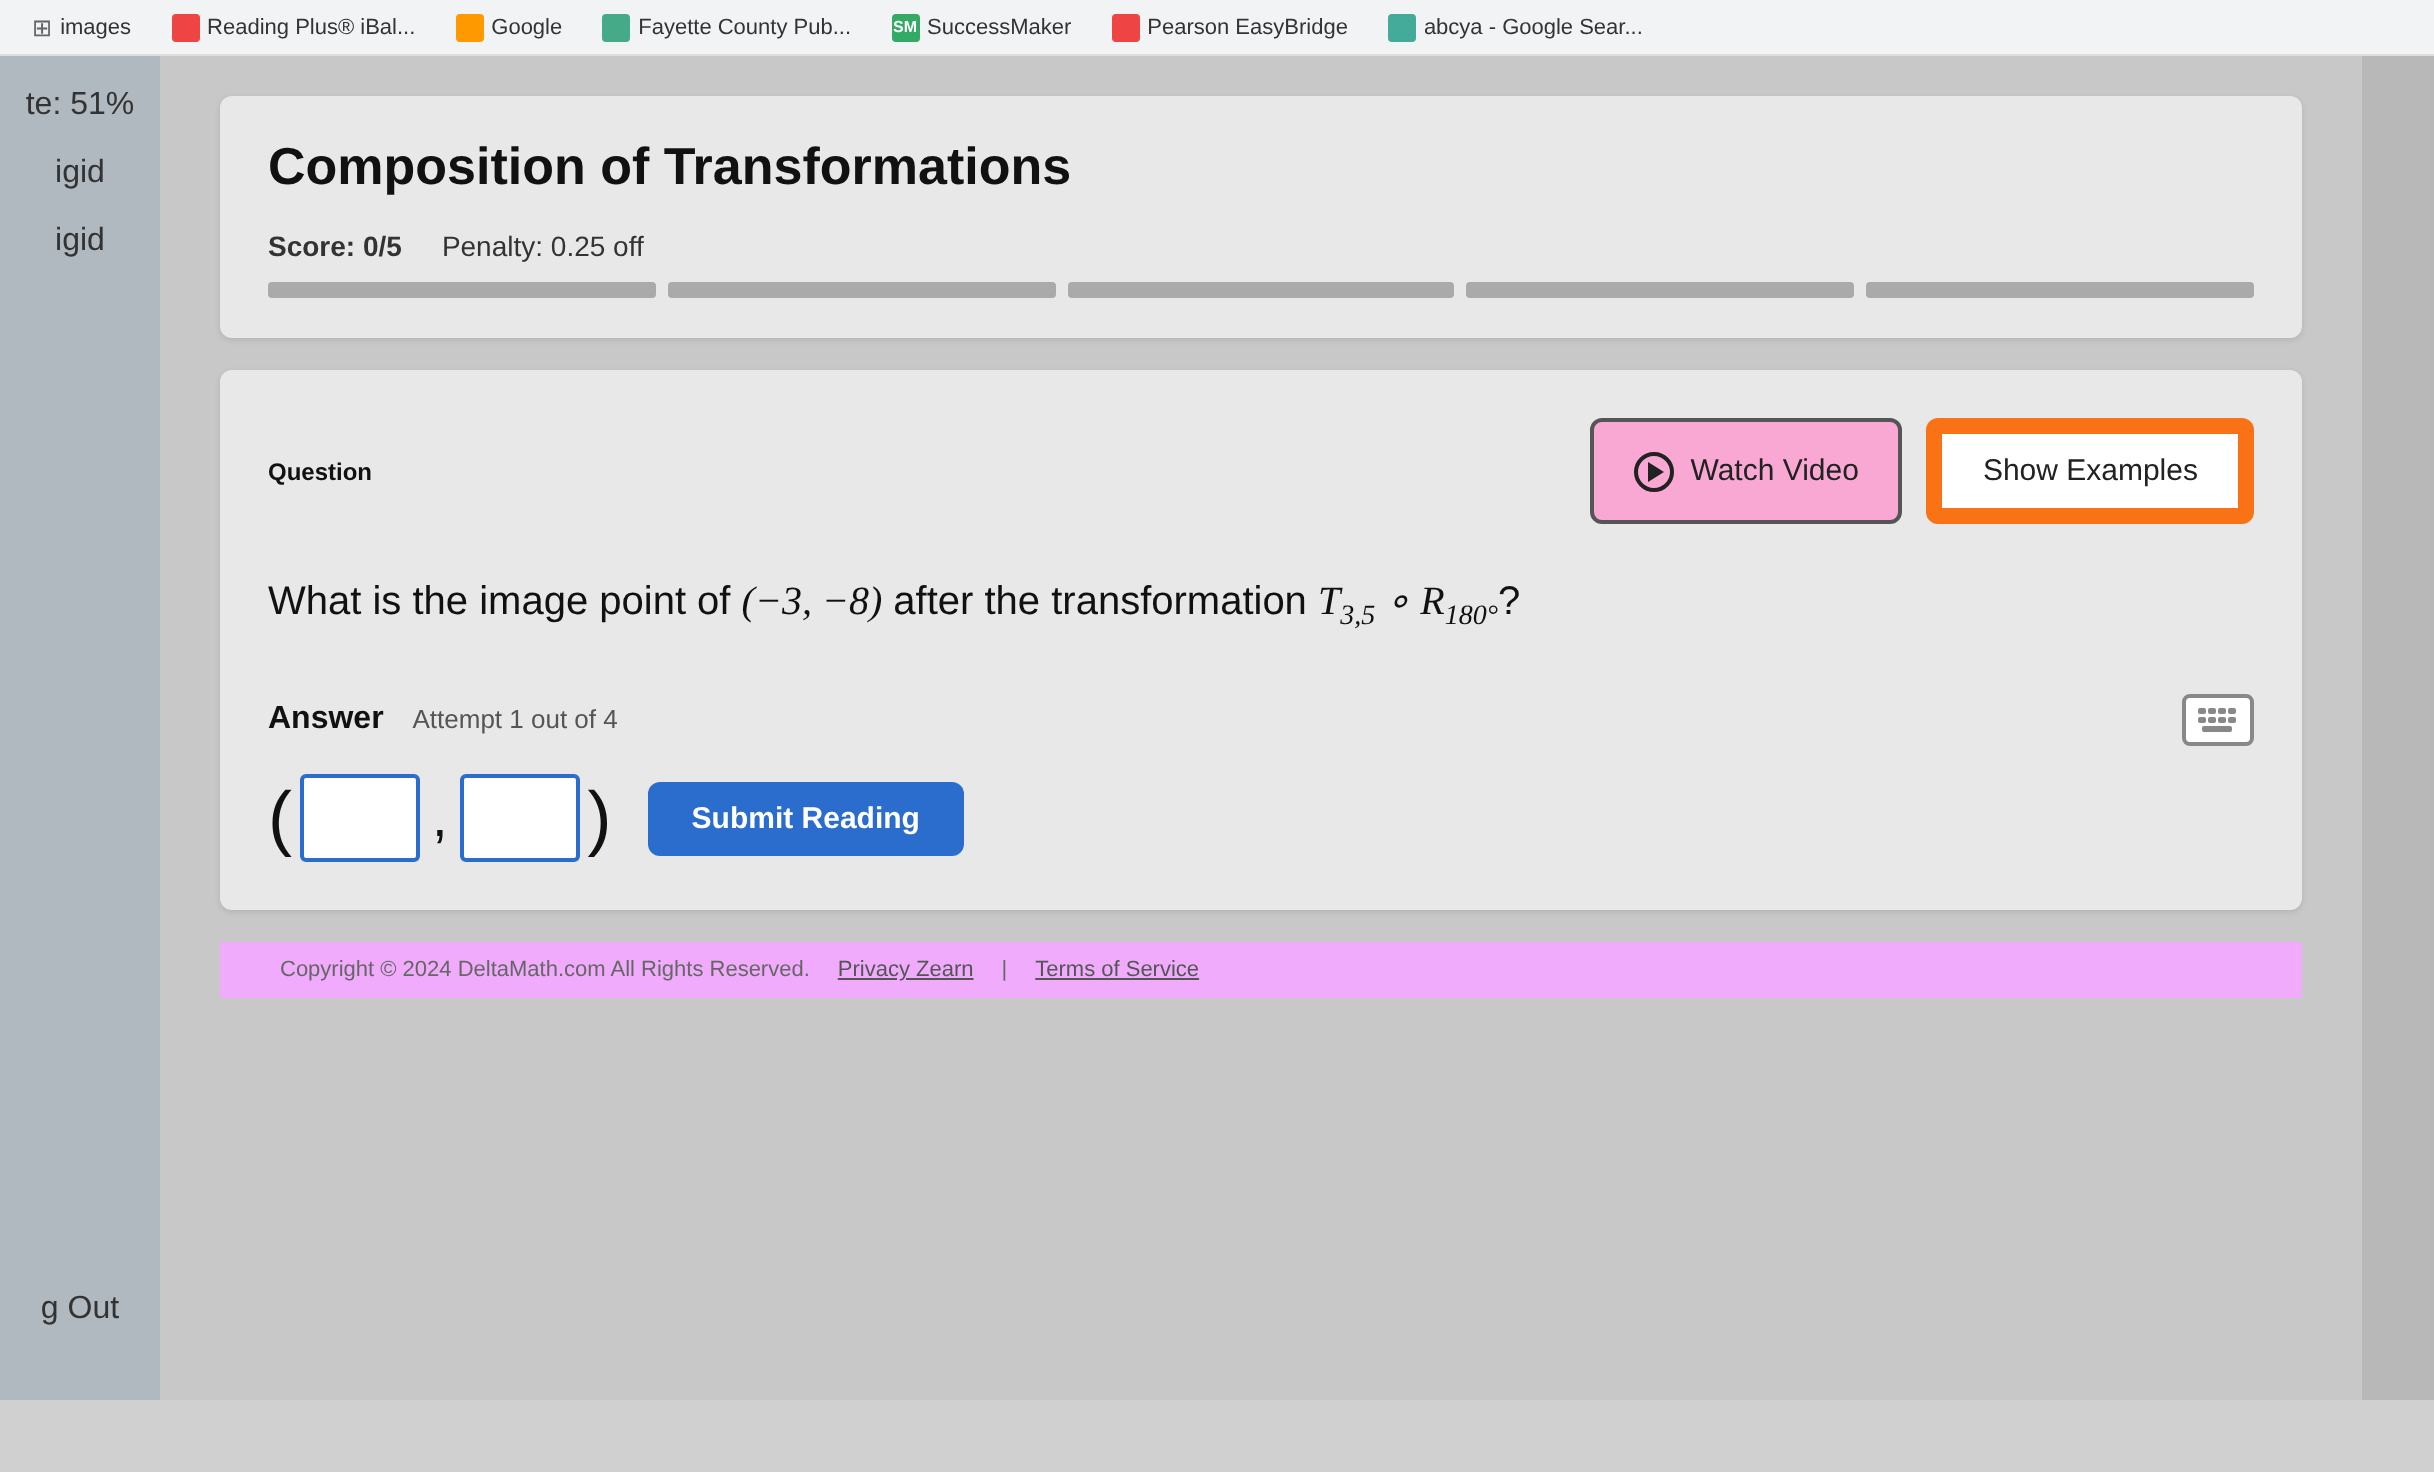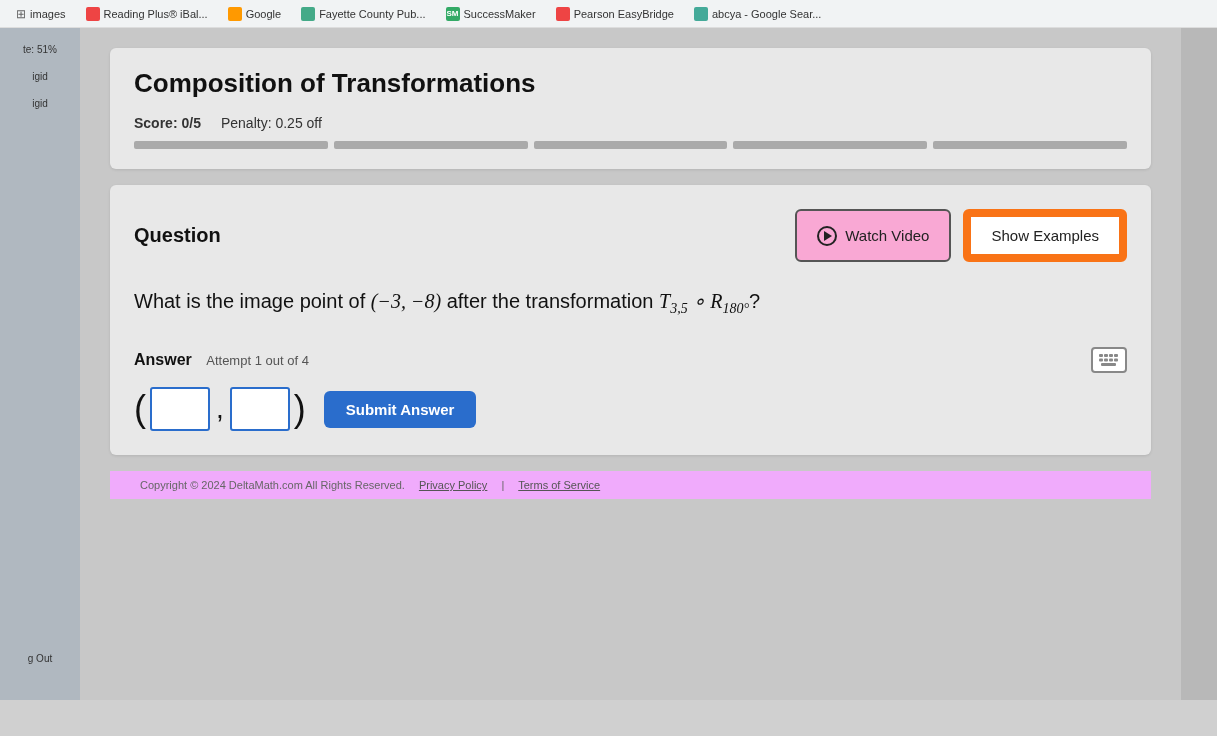--- a/index.html
+++ b/index.html
@@ -60,21 +60,21 @@
     .sidebar-item {
       width: 70px;
       padding: 6px 4px;
       font-size: 10px;
       color: #333;
       text-align: center;
       cursor: pointer;
       border-radius: 4px;
     }
     .sidebar-label {
-      font-size: 10px;
+      font-size: 16px;
       margin-top: 2px;
     }
 
     
     .main-content {
       flex: 1;
       padding: 20px 30px;
       background: #c8c8c8;
     }
 
@@ -133,21 +133,21 @@
       box-shadow: 0 1px 3px rgba(0,0,0,0.1);
     }
 
     .question-header {
       display: flex;
       align-items: center;
       justify-content: space-between;
       margin-bottom: 24px;
     }
     .question-label {
-      font-size: 20px;
+      font-size: 12px;
       font-weight: bold;
       color: #111;
     }
     .question-buttons {
       display: flex;
       gap: 12px;
     }
     .btn-watch-video {
       display: flex;
       align-items: center;
@@ -412,29 +412,29 @@
           </div>
         </div>
 
         <div class="answer-input-row">
           <span class="paren-left">(</span>
           <input class="answer-box" type="text" value="" style="">
           <span class="answer-comma">,</span>
           <input class="answer-box" type="text" value="" style="">
           <span class="paren-right">)</span>
           <button class="btn-submit">
-            <span>Submit Answer</span>
+            <span>Submit Reading</span>
           </button>
         </div>
       </div>
     </div>
 
     <div class="footer">
       <span>Copyright © 2024 DeltaMath.com All Rights Reserved.</span>
-      <a>Privacy Policy</a>
+      <a>Privacy Zearn</a>
       <span>|</span>
       <a>Terms of Service</a>
     </div>
 
   </div>
 
   <div class="right-sidebar"></div>
 
 </div>
 

